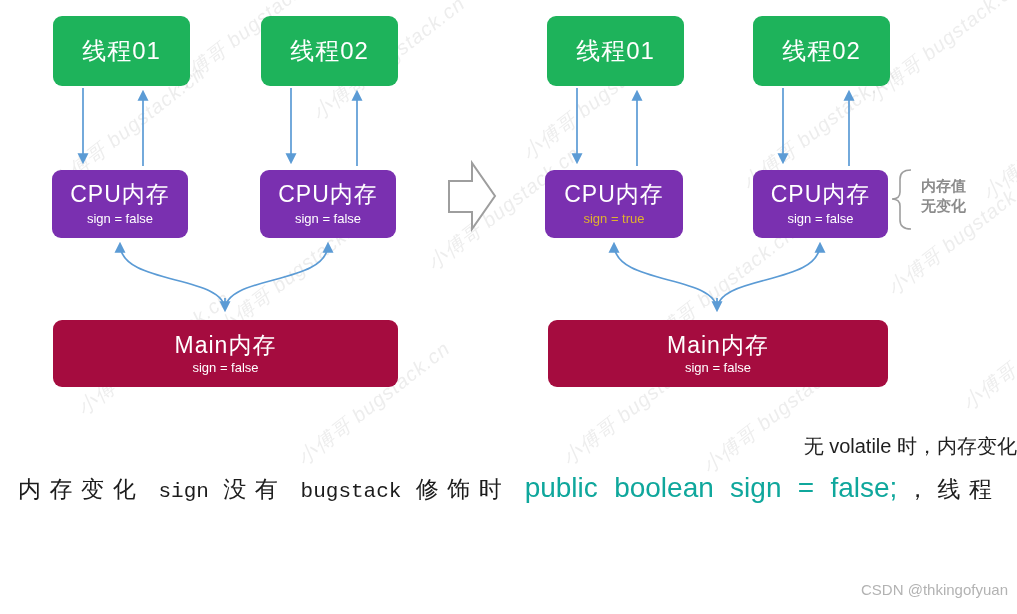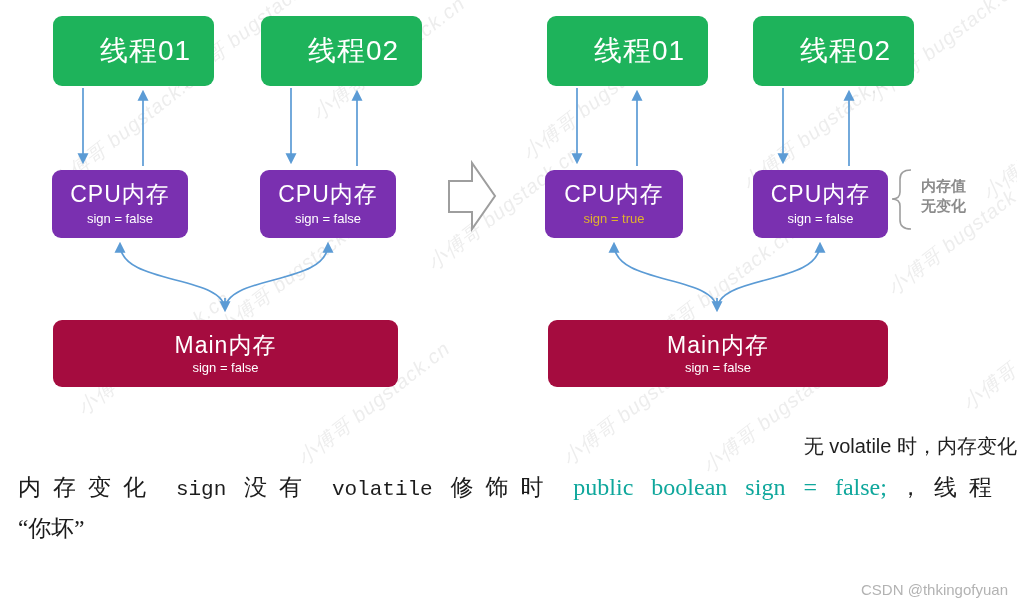--- a/index.html
+++ b/index.html
@@ -11,42 +11,42 @@
       transform:rotate(-38deg);white-space:nowrap;letter-spacing:1px;}
   
   svg.arrows{position:absolute;left:0;top:0;z-index:1;}
   .arrow-line{stroke:var(--blue);stroke-width:1.7;fill:none;}
   .ah-fill{fill:var(--blue);}
   .hollow-arrow{fill:#ffffff;stroke:#9e9e9e;stroke-width:2;stroke-linejoin:miter;}
   .brace{fill:none;stroke:#9e9e9e;stroke-width:1.6;}
   
   .box{position:absolute;border-radius:9px;color:#fff;display:flex;flex-direction:column;
        align-items:center;justify-content:center;z-index:2;text-align:center;}
-  .thread{background:var(--green);font-size:28px;letter-spacing:1px;padding-left:24px;}
+  .thread{background:var(--green);font-size:24px;letter-spacing:1px;}
   .cpu{background:var(--purple);}
   .cpu-title{font-size:23px;line-height:25px;letter-spacing:1px;}
   .cpu-value{font-size:13px;margin-top:4px;}
   .cpu-value.hl{color:var(--yellow);}
   .mainmem{background:var(--maroon);text-align:center;}
   .main-title{font-size:23px;line-height:25px;letter-spacing:1px;}
   .main-value{font-size:13px;margin-top:2px;}
   
   .annotation{position:absolute;left:921px;top:176px;color:var(--gray);font-size:15px;
               font-weight:600;line-height:20px;z-index:2;}
   
   .caption{position:absolute;top:433px;left:60px;width:957px;text-align:right;
            font-size:20px;color:#1f1f1f;z-index:2;}
   
   .para{position:absolute;top:468px;left:18px;width:974px;z-index:2;
         font-family:"Liberation Serif",serif;color:var(--text);}
   .para-line{font-size:23px;line-height:39px;white-space:nowrap;}
   .para-line.just{text-align-last:justify;}
   .seg-cn{}
   .seg-latin{font-family:"Liberation Mono",monospace;font-size:21px;margin-top:12px;}
-  .seg-code{font-family:Liberation Serif, serif;font-size:24px;color:var(--teal);}
+  .seg-code{font-family:Liberation Sans, sans-serif;font-size:28px;color:var(--teal);}
   
   .credit{position:absolute;top:581px;right:9px;font-size:15px;color:var(--credit);z-index:2;}
 </style>
 </head>
 <body>
 
 <div class="stage">
 
   <div class="wm-layer" id="wm-layer">
       <span class="wm" style="left: 35px; top: 115px;">小傅哥 bugstack.cn</span>
@@ -138,19 +138,18 @@
   </div>
 
   <div class="annotation">
     <div>内存值</div>
     <div>无变化</div>
   </div>
 
   <div class="caption">无 volatile 时，内存变化</div>
 
   <div class="para" id="para">
-      <div class="para-line just"><span class="seg-cn">内存变化 </span><span class="seg-latin">sign</span><span class="seg-cn"> 没有 </span><span class="seg-latin">volatile</span><span class="seg-cn"> 修饰时 </span><span class="seg-code">public boolean sign = false;</span><span class="seg-cn">，线程</span></div>
-      <div class="para-line"><span class="seg-cn">“你坏”</span></div>
+      <div class="para-line just"><span class="seg-cn">内存变化 </span><span class="seg-latin">sign</span><span class="seg-cn"> 没有 </span><span class="seg-latin">bugstack</span><span class="seg-cn"> 修饰时 </span><span class="seg-code">public boolean sign = false;</span><span class="seg-cn">，线程</span></div>
     </div>
 
   <div class="credit">CSDN @thkingofyuan</div>
 
 </div>
 
 </body></html>

